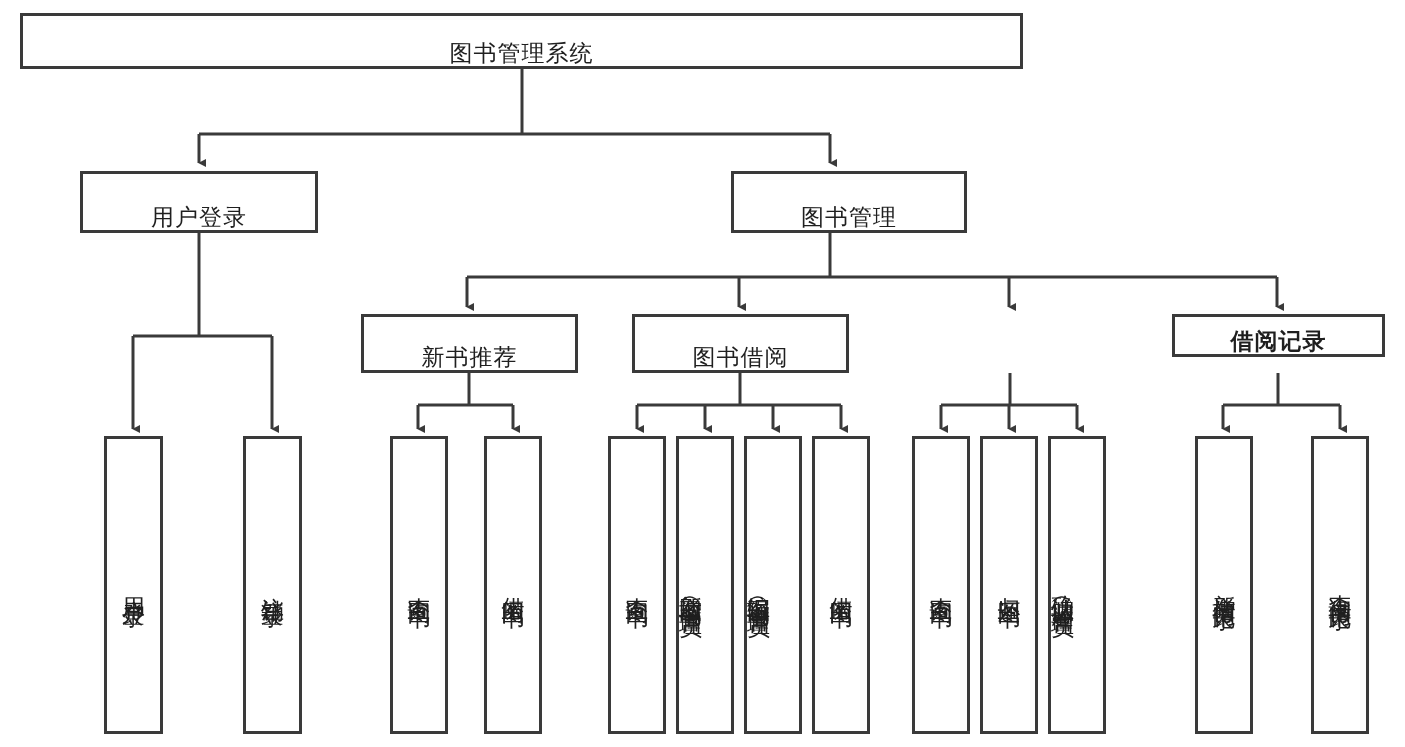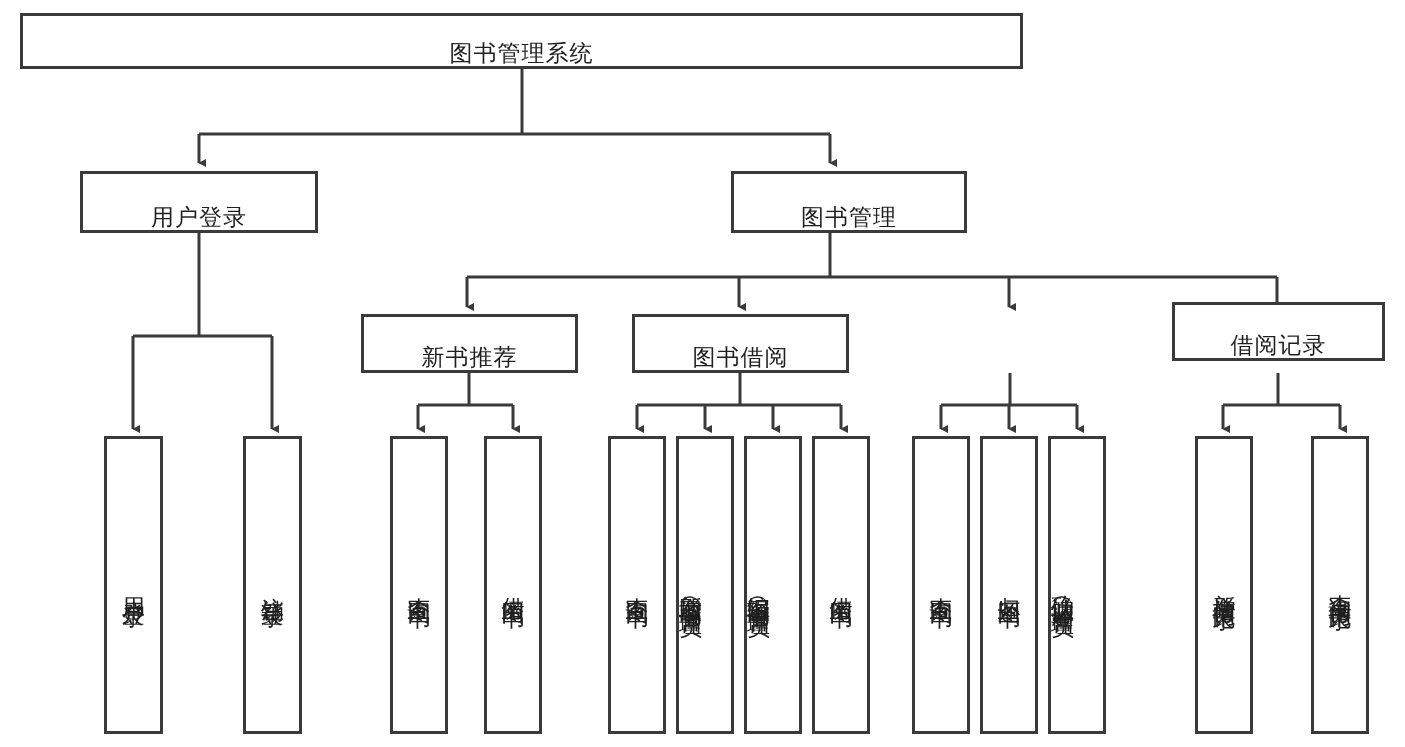--- a/index.html
+++ b/index.html
@@ -134,21 +134,21 @@
   <div class="node-box" style="left:712px; top:171px; width:236px; height:62px;margin-left:19px;">
     <span class="node-label">图书管理</span>
   </div>
 
   <div class="node-box" style="left:361px; top:314px; width:217px; height:59px;">
     <span class="node-label">新书推荐</span>
   </div>
   <div class="node-box" style="left:632px; top:314px; width:217px; height:59px;">
     <span class="node-label">图书借阅</span>
   </div>
-  <div class="node-box" style="left:1172px; top:302px; width:213px; height:59px;">
+  <div class="node-box" style="left:1172px; top:314px; width:213px; height:43px;font-weight:bold;">
     <span class="node-label">借阅记录</span>
   </div>
 
   <div class="node-box vertical centered" style="left:104px; top:436px; width:59px; height:298px;">
     <span class="node-label">用户登录</span>
   </div>
   <div class="node-box vertical centered" style="left:243px; top:436px; width:59px; height:298px;">
     <span class="node-label">注销登录</span>
   </div>
 

